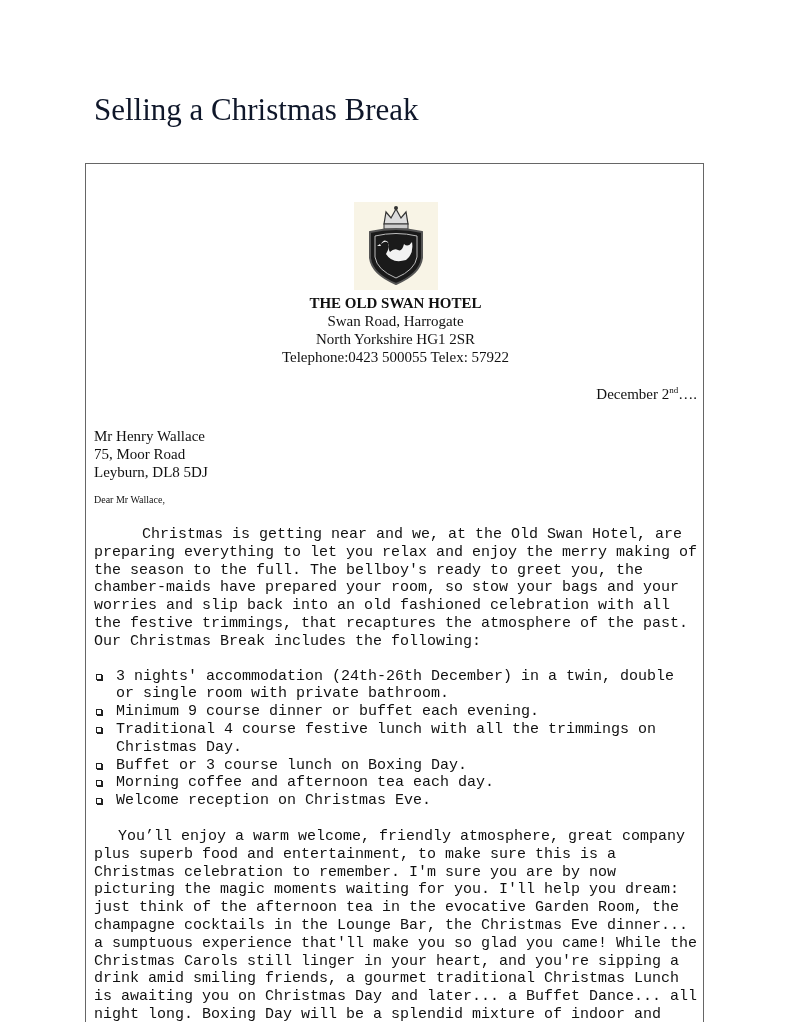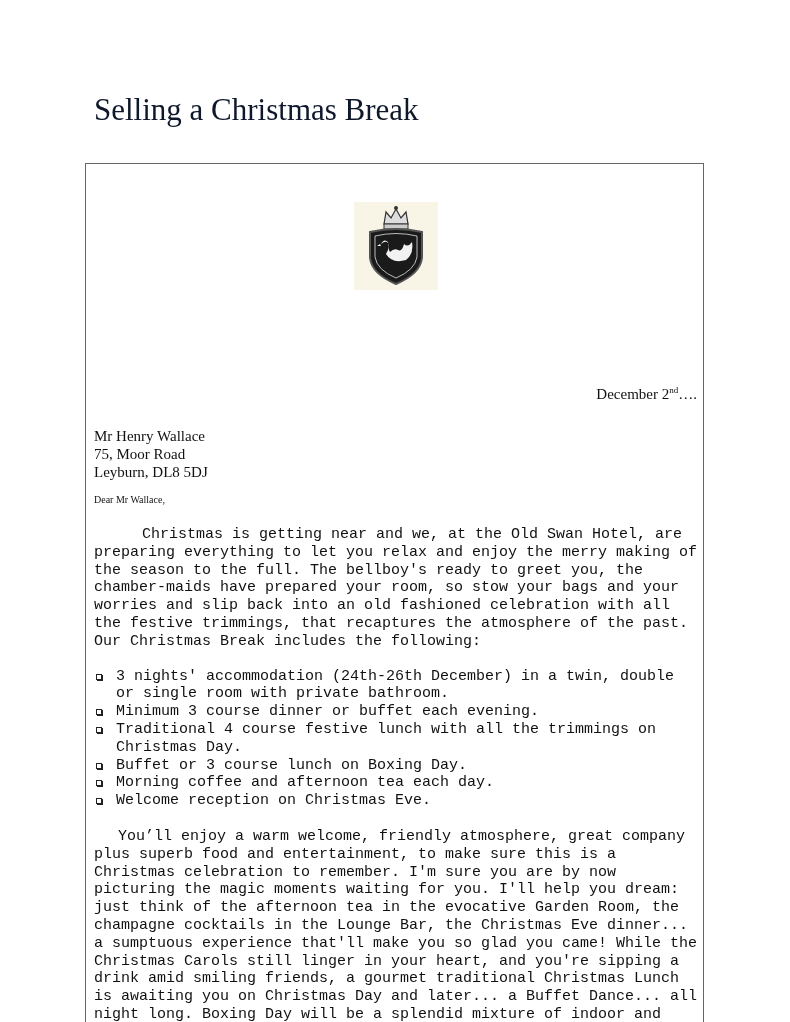--- a/index.html
+++ b/index.html
@@ -64,37 +64,43 @@
       <circle cx="42" cy="6" r="2" fill="#333"></circle>
 
       <path d="M16 30 Q42 24 68 30 L68 56 Q66 72 42 82 Q18 72 16 56 Z" fill="#1a1a1a" stroke="#555" stroke-width="2"></path>
       <path d="M21 34 Q42 29 63 34 L63 55 Q61 68 42 76 Q23 68 21 55 Z" fill="none" stroke="#bbb" stroke-width="1"></path>
 
       <path d="M27 42 Q30 36 34 40 Q36 46 32 52 Q38 62 52 58 Q60 52 58 40 Q54 46 50 42 Q48 50 44 48 Q40 46 36 50 Q34 48 35 43 Q33 37 27 42 Z" fill="#f2f2f2"></path>
       <path d="M26 42 L23 44 L27 44 Z" fill="#f2f2f2"></path>
     </svg>
   </div>
 
+  <div class="hotel-block">
+    <div class="hotel-name">THE OLD SWAN HOTEL</div>
+    <div>Swan Road, Harrogate</div>
+    <div>North Yorkshire HG1 2SR</div>
+    <div>Telephone:0423 500055 Telex: 57922</div>
+  </div>
 
   <div class="date-line"><span>December 2</span><sup>nd</sup><span>….</span></div>
 
   <div class="addressee">
     <div>Mr Henry Wallace</div>
     <div>75, Moor Road</div>
     <div>Leyburn, DL8 5DJ</div>
   </div>
 
   <div class="salutation">Dear Mr Wallace,</div>
 
   <div class="body-text">
     <p class="indent-lg">Christmas is getting near and we, at the Old Swan Hotel, are preparing everything to let you relax and enjoy the merry making of the season to the full. The bellboy's ready to greet you, the chamber-maids have prepared your room, so stow your bags and your worries and slip back into an old fashioned celebration with all the festive trimmings, that recaptures the atmosphere of the past.</p>
     <p>Our Christmas Break includes the following:</p>
     <ul class="includes">
       <li><span class="bullet"></span><span>3 nights' accommodation (24th-26th December) in a twin, double or single room with private bathroom.</span></li>
-      <li><span class="bullet"></span><span>Minimum 3 course dinner or buffet each evening.</span></li>
+      <li><span class="bullet"></span><span>Minimum 9 course dinner or buffet each evening.</span></li>
       <li><span class="bullet"></span><span>Traditional 4 course festive lunch with all the trimmings on Christmas Day.</span></li>
       <li><span class="bullet"></span><span>Buffet or 3 course lunch on Boxing Day.</span></li>
       <li><span class="bullet"></span><span>Morning coffee and afternoon tea each day.</span></li>
       <li><span class="bullet"></span><span>Welcome reception on Christmas Eve.</span></li>
     </ul>
     <p class="indent-sm">You’ll enjoy a warm welcome, friendly atmosphere, great company plus superb food and entertainment, to make sure this is a Christmas celebration to remember. I'm sure you are by now picturing the magic moments waiting for you. I'll help you dream: just think of the afternoon tea in the evocative Garden Room, the champagne cocktails in the Lounge Bar, the Christmas Eve dinner... a sumptuous experience that'll make you so glad you came! While the Christmas Carols still linger in your heart, and you're sipping a drink amid smiling friends, a gourmet traditional Christmas Lunch is awaiting you on Christmas Day and later... a Buffet Dance... all night long. Boxing Day will be a splendid mixture of indoor and outdoor entertainment. Treasure Chase, pantomime, jokes, carol singers, buffet lunch, tea dance, and an unforgettable Dinner &amp; Cabaret.</p>
   </div>
 </div>
 
 </body></html>

